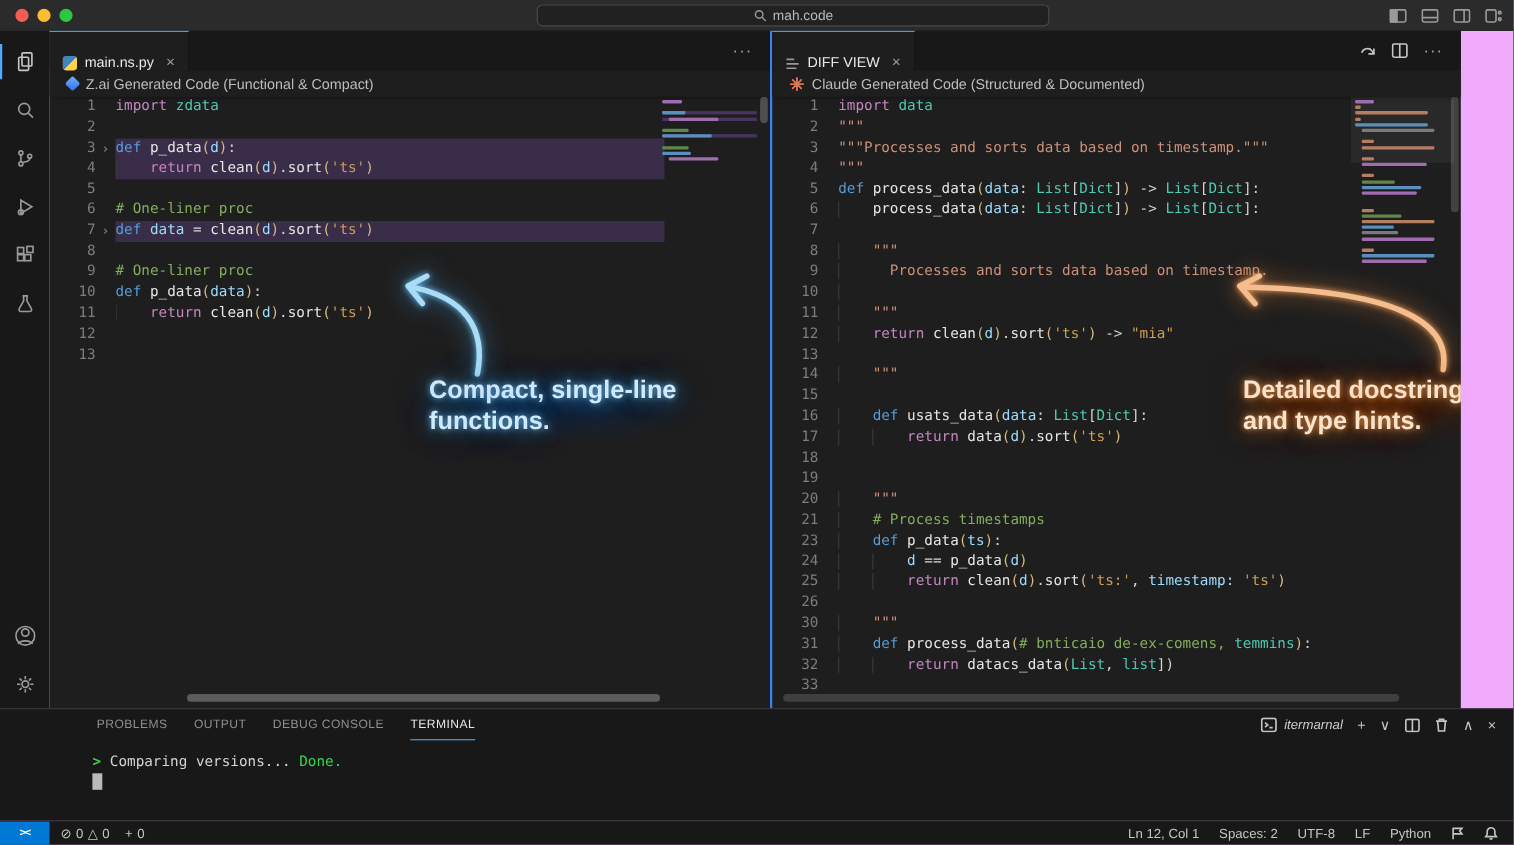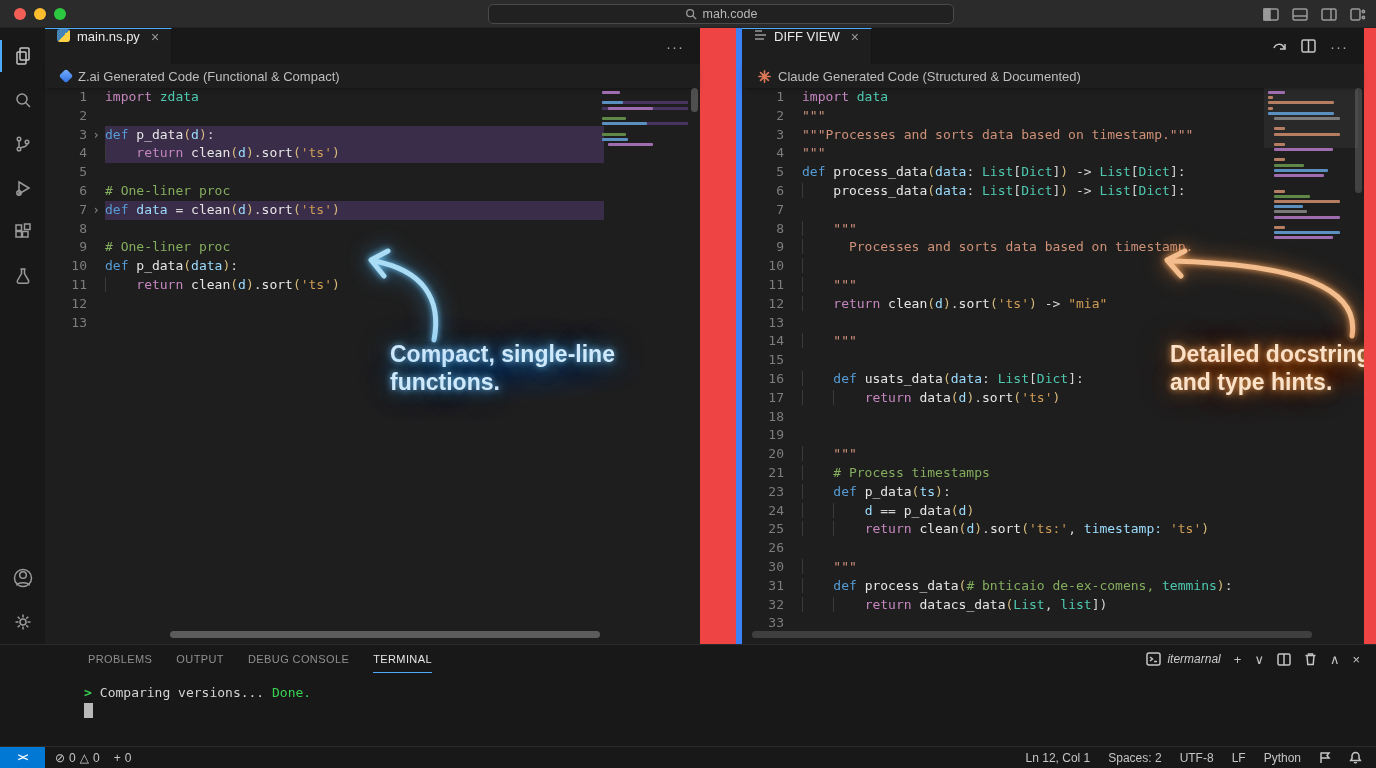--- a/index.html
+++ b/index.html
@@ -1,18 +1,18 @@
 <!DOCTYPE html>
 <html><head>
 <meta charset="utf-8">
 <style>
   * { margin:0; padding:0; box-sizing:border-box; }
   html,body { width:1376px; height:768px; overflow:hidden; background:#1e1e1e;
               font-family:"Liberation Sans", sans-serif; }
-  .app { position:relative; width:1376px; height:768px; background:#ef4444; color:#cccccc; }
+  .app { position:relative; width:1376px; height:768px; background:#f0abfc; color:#cccccc; }
 
   
   .titlebar { position:relative; height:28px; background:#2b2b2b; border-bottom:1px solid #222; }
   .traffic { position:absolute; left:14px; top:8px; display:flex; gap:8px; }
   .tl { width:12px; height:12px; border-radius:50%; display:inline-block; }
   .tl.red{ background:#f35f57; } .tl.yel{ background:#fbbd2e; } .tl.grn{ background:#2bc840; }
   .navarrows { position:absolute; left:636px; top:0; height:28px; display:flex; align-items:center; gap:14px;
                color:#9a9a9a; font-size:15px; }
   .navarrows .fwd { color:#5f5f5f; }
   .searchbox { position:absolute; left:488px; top:4px; width:466px; height:20px; background:#212121;
@@ -24,24 +24,24 @@
   
   .main { display:flex; height:616px; }
   .activitybar { width:45px; background:#181818; display:flex; flex-direction:column; align-items:center;
                  padding-top:6px; }
   .ab-item { width:45px; height:44px; display:flex; align-items:center; justify-content:center; position:relative; }
   .ab-item.active::before { content:""; position:absolute; left:0; top:6px; bottom:6px; width:2px; background:#4daafc; }
   .ab-bottom { margin-top:auto; display:flex; flex-direction:column; align-items:center; }
   .editors { flex:1; display:flex; }
   .group { position:relative; background:#1e1e1e; }
   .group.left { width:655px; }
-  .group.right { width:628px; border-left:6px solid #3b82f6;margin-left:36px; }
+  .group.right { width:628px; border-left:2px solid #3b82f6; }
 
   .tabstrip { height:36px; background:#181818; display:flex; align-items:stretch; position:relative; }
-  .tab { display:flex; align-items:flex-start; gap:7px; padding:0 12px; background:#1e1e1e; border-top:1px solid #4daafc;
+  .tab { display:flex; align-items:flex-end; gap:7px; padding:0 12px; background:#1e1e1e; border-top:1px solid #4daafc;
          border-right:1px solid #141414; color:#e8e8e8; font-size:13px; }
   .tab .close { color:#9a9a9a; font-size:14px; margin-left:4px; }
   .tab-actions { position:absolute; right:0; top:0; height:36px; display:flex; align-items:center; gap:14px; padding-right:16px;
                  color:#a8a8a8; }
   .dots { font-size:15px; letter-spacing:1px; color:#a8a8a8; }
 
   .crumb { height:24px; display:flex; align-items:center; gap:7px; padding-left:16px; color:#bdbdbd; font-size:13px;
            background:#1e1e1e; box-shadow:0 3px 5px -3px rgba(0,0,0,.5); }
 
   .ebody { position:relative; height:556px; overflow:hidden; }

